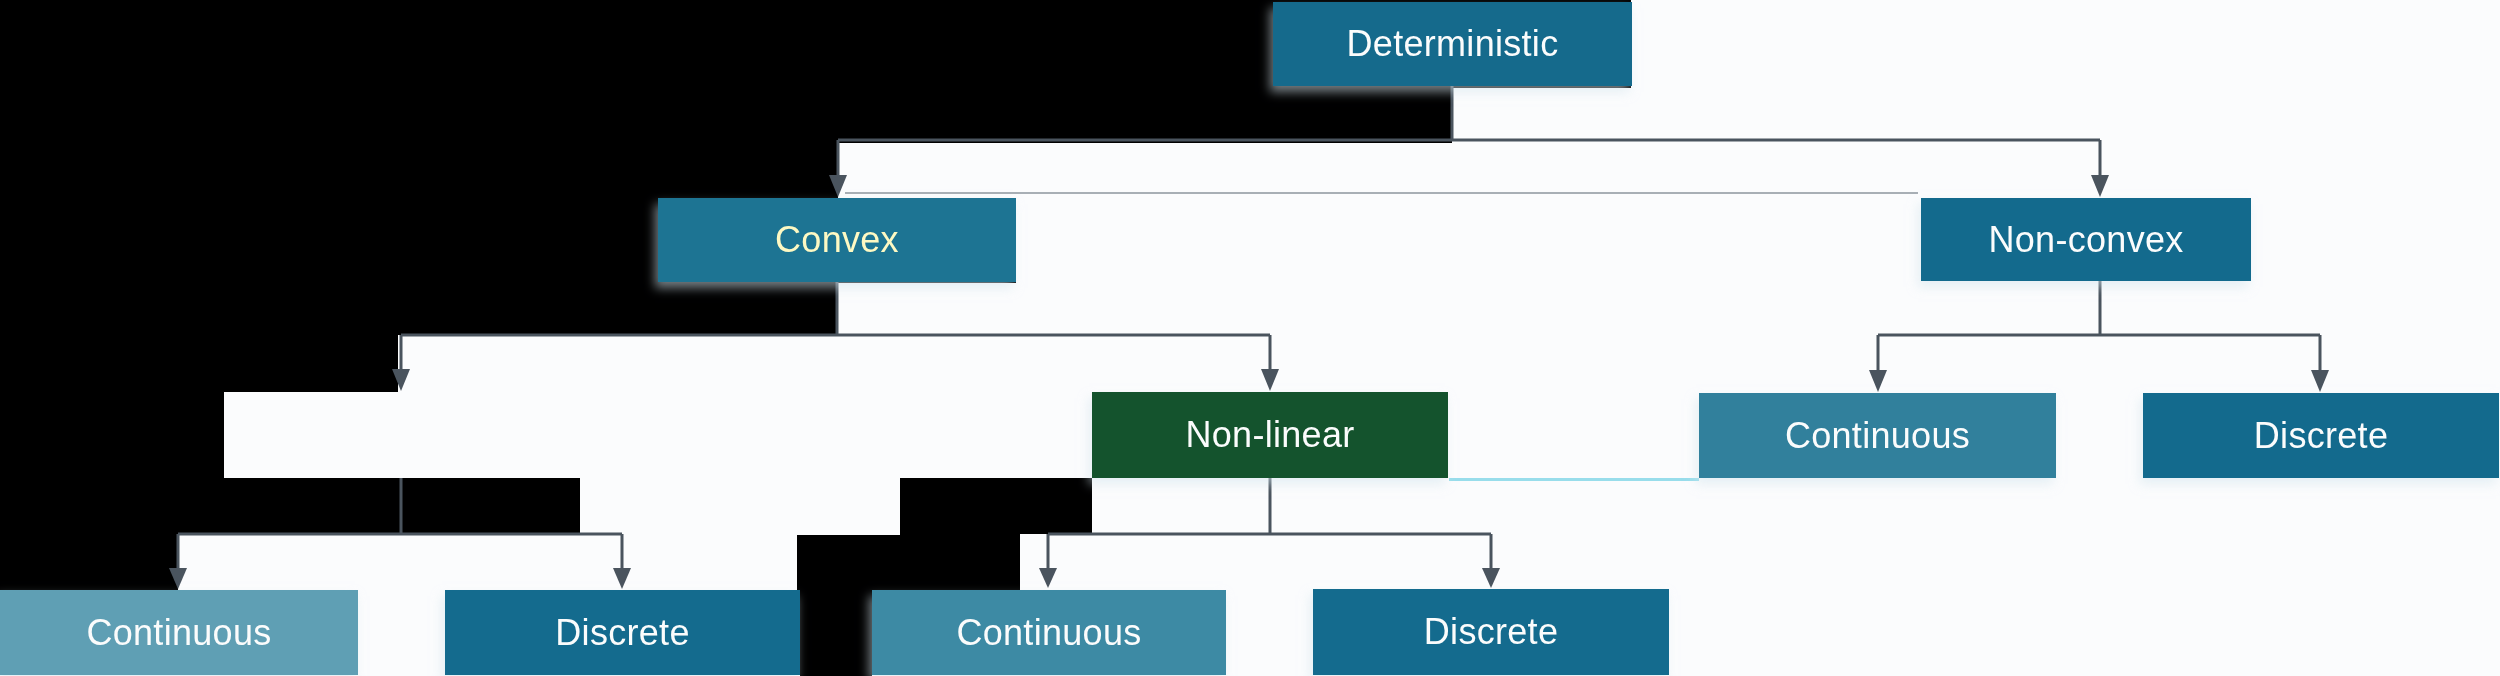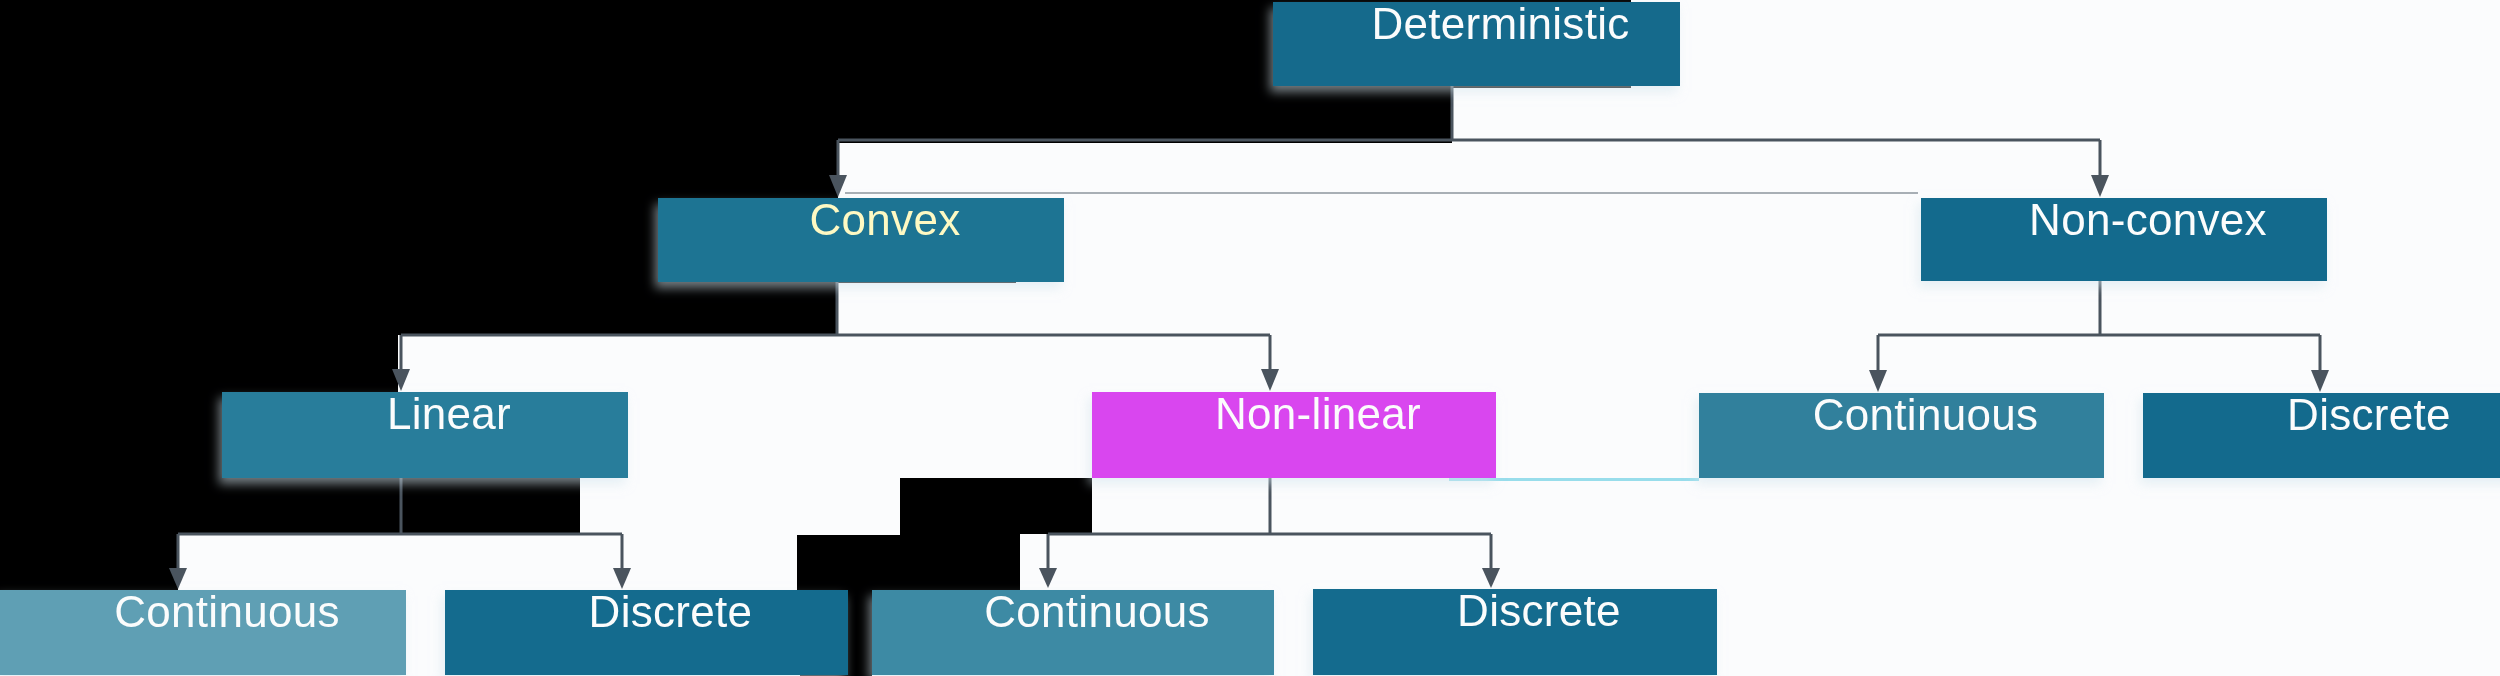--- a/index.html
+++ b/index.html
@@ -28,29 +28,28 @@
   
   .gray-line{position:absolute;left:845px;top:192px;width:1073px;height:2px;background:#99a1a8;opacity:.85;}
   .cyan-line{position:absolute;left:1449px;top:478px;width:250px;height:3px;background:#7fd4e6;opacity:.8;}
   
   svg.connectors{position:absolute;left:0;top:0;}
   svg.connectors path{stroke:var(--line,#4a545e);stroke-width:3;fill:none;}
   svg.connectors polygon{fill:var(--line,#4a545e);stroke:none;}
   
   .node{
     position:absolute;
-    display:flex;justify-content:center;
-    color:#fbfcfc;font-size:44px;line-height:1;
+    display:flex;align-items:center;justify-content:center;
+    color:#fbfcfc;font-size:36px;line-height:1;
     letter-spacing:.3px;
     box-shadow:-3px 6px 10px rgba(214,230,238,.55);
-    padding-left:48px;
   }
   .nd0{left:1273px;top:2px;width:359px;height:84px;}
   .nd1{left:658px;top:198px;width:358px;height:84px;}
-  .nd2{left:1921px;top:198px;width:358px;height:83px;}
+  .nd2{left:1921px;top:198px;width:330px;height:83px;}
   .nd3{left:222px;top:392px;width:358px;height:86px;}
   .nd4{left:1092px;top:392px;width:356px;height:86px;}
   .nd5{left:1699px;top:393px;width:357px;height:85px;}
   .nd6{left:2143px;top:393px;width:356px;height:85px;}
   .nd7{left:0px;top:590px;width:358px;height:85px;}
   .nd8{left:445px;top:590px;width:355px;height:85px;}
   .nd9{left:872px;top:590px;width:354px;height:85px;}
   .nd10{left:1313px;top:589px;width:356px;height:86px;}
 </style>
 </head>
@@ -110,24 +109,21 @@
 
   <div class="node nd0" style="background: rgb(21, 106, 140); color: rgb(251, 252, 252);">
     <span>Deterministic</span>
   </div>
   <div class="node nd1" style="background: rgb(29, 116, 147); color: #fef9c3;">
     <span>Convex</span>
   </div>
   <div class="node nd2" style="background: rgb(19, 106, 141); color: rgb(251, 252, 252);">
     <span>Non-convex</span>
   </div>
-  <div class="node nd3" style="background: rgb(40, 125, 155); color: rgb(251, 252, 252);">
-    <span>Linear</span>
-  </div>
-  <div class="node nd4" style="background: #d946ef; color: rgb(251, 252, 252);">
+  <div class="node nd4" style="background: #14532d; color: rgb(251, 252, 252);">
     <span>Non-linear</span>
   </div>
   <div class="node nd5" style="background: rgb(49, 128, 156); color: rgb(251, 252, 252);">
     <span>Continuous</span>
   </div>
   <div class="node nd6" style="background: rgb(19, 106, 141); color: rgb(251, 252, 252);">
     <span>Discrete</span>
   </div>
   <div class="node nd7" style="background: rgb(95, 159, 180); color: rgb(251, 252, 252);">
     <span>Continuous</span>

